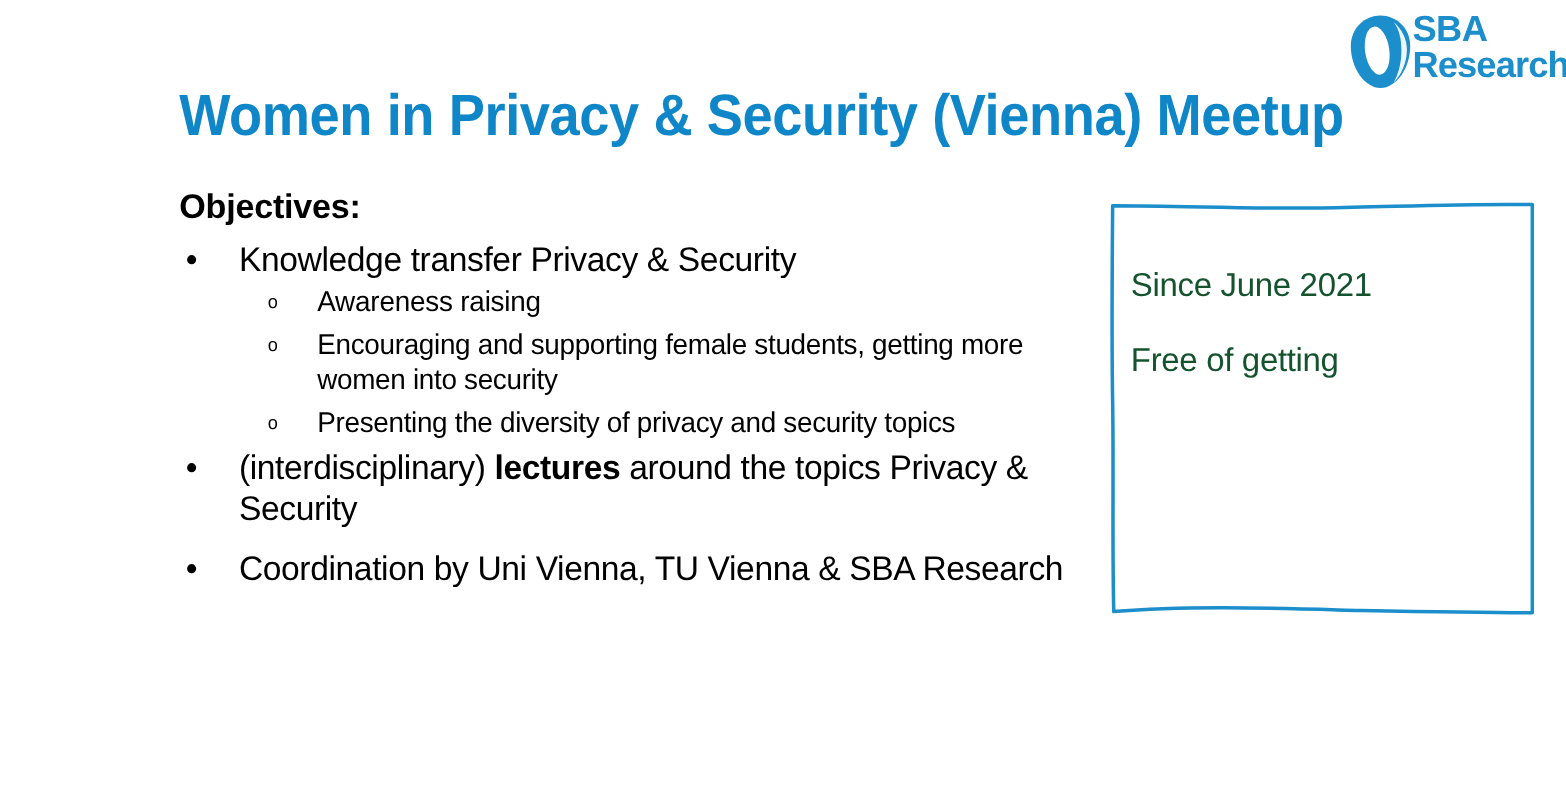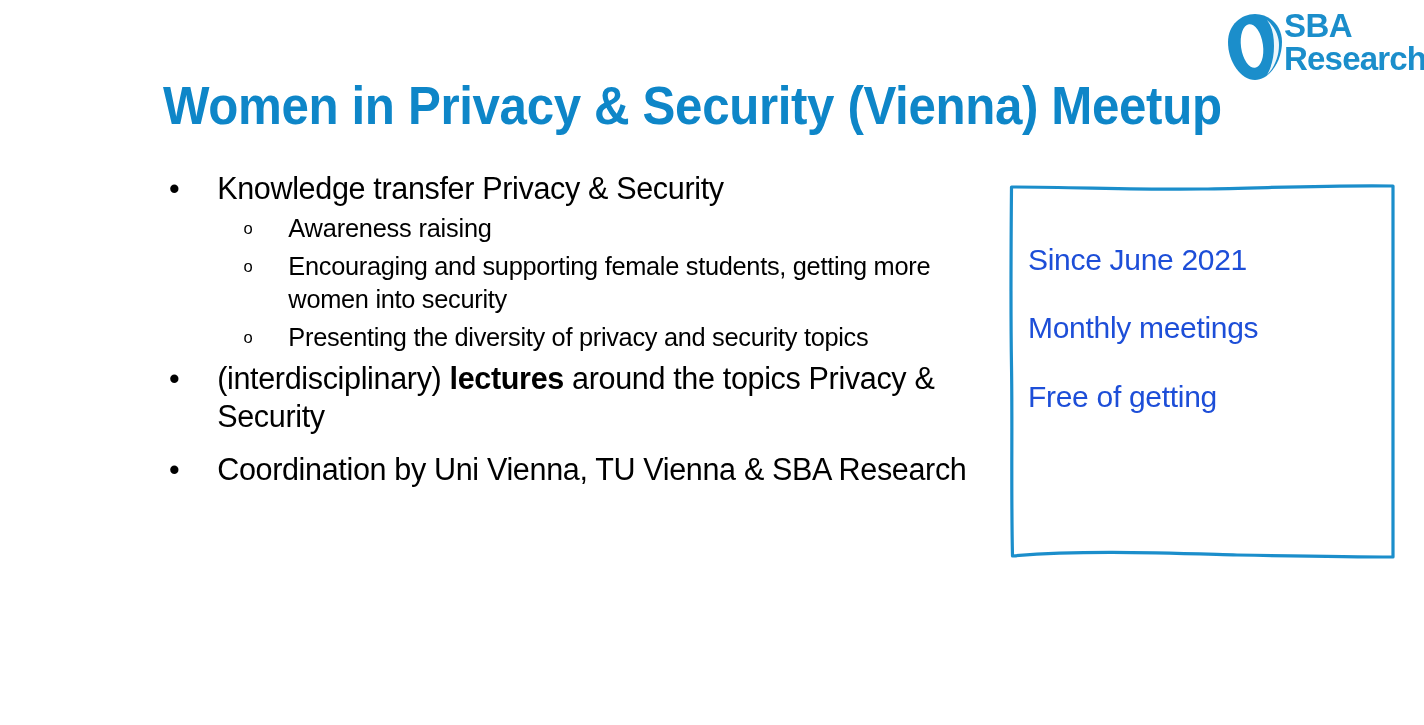--- a/index.html
+++ b/index.html
@@ -142,21 +142,21 @@
   #info-box .sketch {
     position: absolute;
     left: 0; top: 0;
     width: 400px; height: 394px;
   }
   #info-box .lines {
     position: absolute;
     left: 26px;
     top: 66px;
     width: 348px;
-    color: #1d4ed8;
+    color: #14532d;
     font-family: "Liberation Sans", sans-serif;
   }
   #info-box .lines div {
     font-size: 30px;
     line-height: 1.18;
     letter-spacing: -0.3px;
     margin-bottom: 33px;
   }
   #info-box .lines div:last-child { margin-bottom: 0; }
 
@@ -185,20 +185,21 @@
     <div class="wordmark">
       <span class="w-sba">SBA</span>
       <span class="w-research">Research</span>
     </div>
   </div>
 
   <div id="title">Women in Privacy &amp; Security (Vienna) Meetup</div>
 
   <div id="body-col">
 
+    <div id="objectives-head">Objectives:</div>
 
     <ul class="lvl1">
 
       <li class="b1">
         <span class="marker">•</span>
         <span>Knowledge transfer Privacy &amp; Security</span>
 
         <ul class="lvl2">
           <li class="b2 wide">
             <span class="marker">o</span>
@@ -232,21 +233,20 @@
     <div class="sketch">
       <svg viewBox="0 0 400 394" width="400" height="394" aria-hidden="true">
         <path d="M9.5,11 C9,70 8.5,130 9.5,190 C10.5,250 9,315 10.5,380
                  C80,374 160,377 235,379 C290,380 345,381 391,381
                  C391,315 390.5,250 391,185 C391.5,120 391,62 391,10
                  C330,9 265,12 200,13 C140,14 70,11 9.5,11 Z" fill="none" stroke="#1B8ECB" stroke-width="3.2" stroke-linejoin="round"></path>
       </svg>
     </div>
     <div class="lines">
       <div>Since June 2021</div>
-      <div>Monthly meetings</div>
       <div>Free of getting</div>
     </div>
   </div>
 
   <div id="meetup-logo">
     <svg viewBox="0 0 255 100" width="255" height="100" aria-hidden="true">
       <g fill="#E8174A">
         <circle cx="26" cy="50" r="6"></circle>
         <circle cx="35" cy="22" r="5"></circle>
         <circle cx="52" cy="12" r="6.5"></circle>

